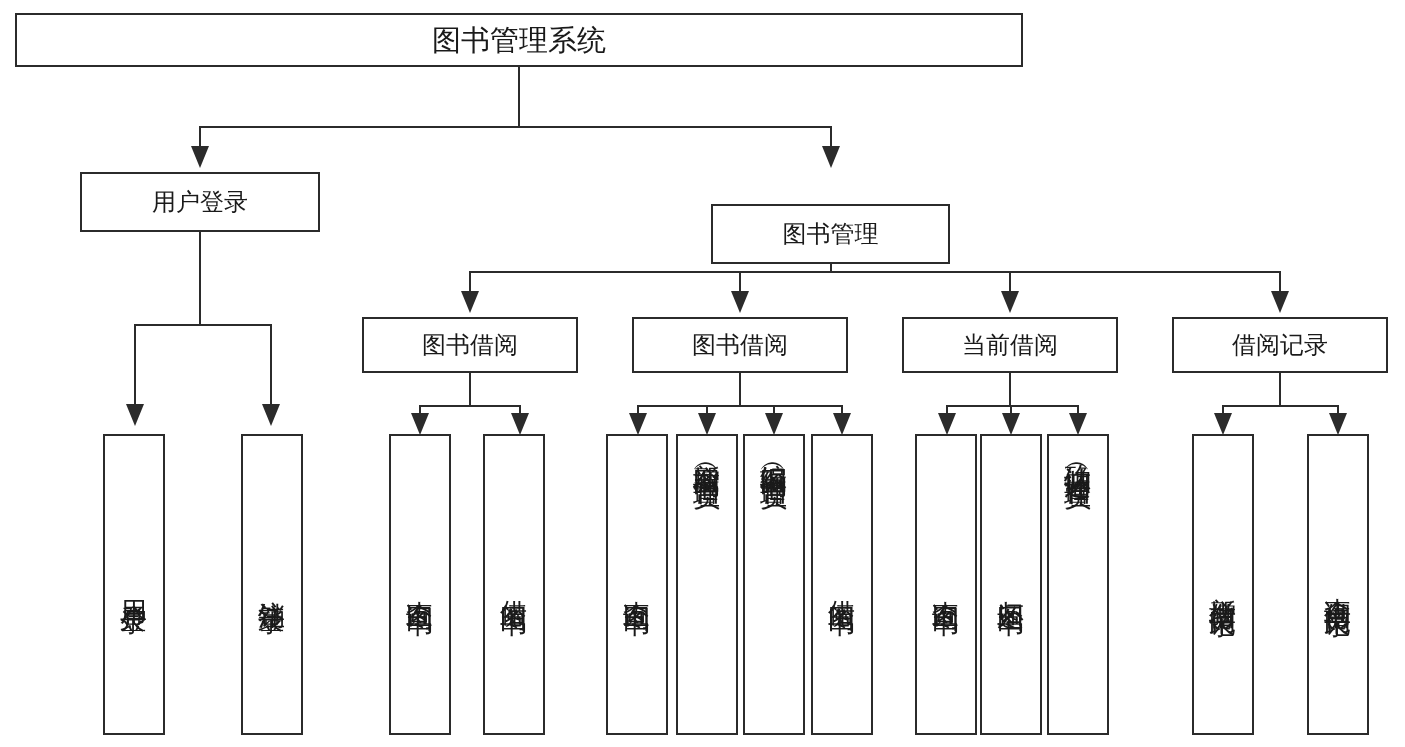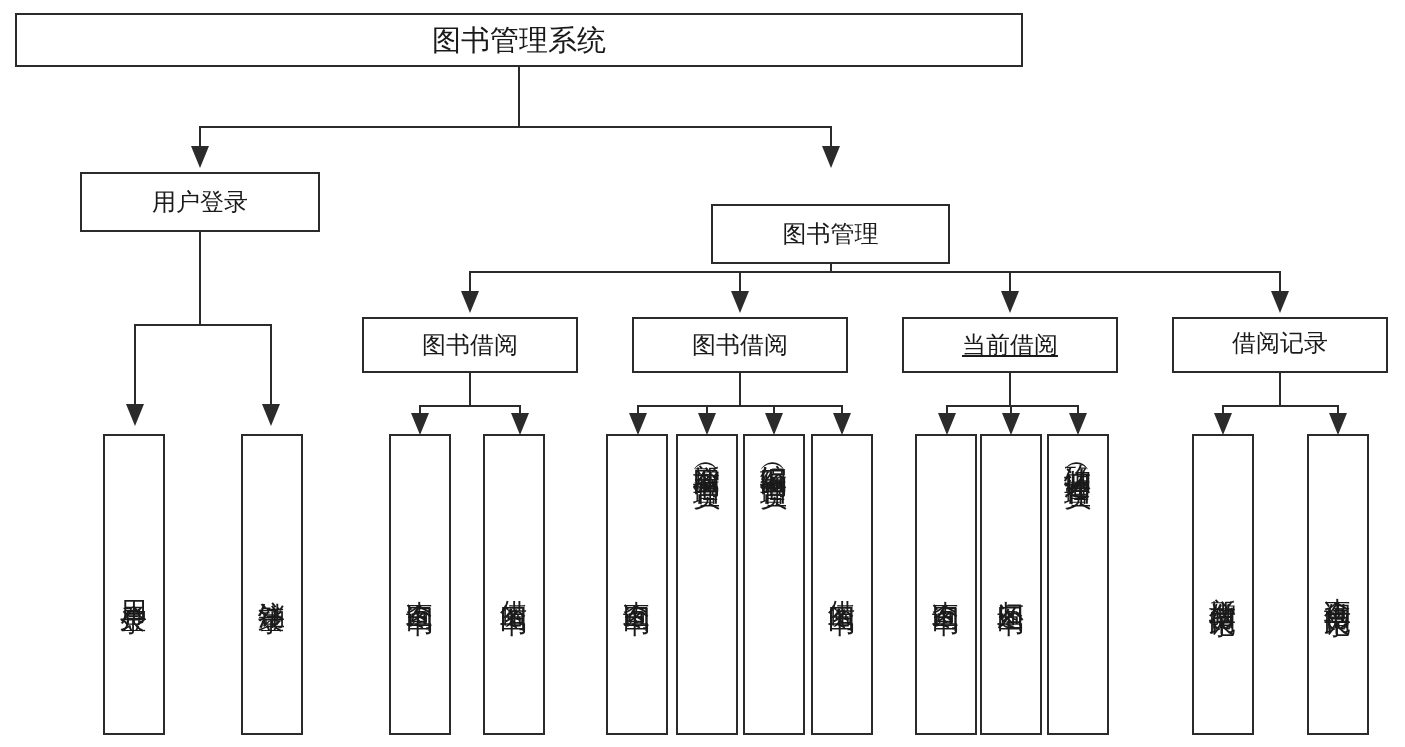--- a/index.html
+++ b/index.html
@@ -123,24 +123,24 @@
   <div class="arrow" style="left:731px; top:291px;"></div>
   <div class="arrow" style="left:1001px; top:291px;"></div>
   <div class="arrow" style="left:1271px; top:291px;"></div>
 
   <div class="node branch" style="left:362px; top:317px; width:216px; height:56px;">
     <span class="label">图书借阅</span>
   </div>
   <div class="node branch" style="left:632px; top:317px; width:216px; height:56px;">
     <span class="label">图书借阅</span>
   </div>
-  <div class="node branch" style="left:902px; top:317px; width:216px; height:56px;text-decoration:underline;">
+  <div class="node branch" style="left:902px; top:317px; width:216px; height:56px;">
     <span class="label">当前借阅</span>
   </div>
-  <div class="node branch" style="left:1172px; top:317px; width:216px; height:56px;font-family:Liberation Mono, monospace;">
+  <div class="node branch" style="left:1172px; top:317px; width:216px; height:56px;">
     <span class="label">借阅记录</span>
   </div>
 
   <div class="vline" style="left:469px; top:373px; height:33px;"></div>
   <div class="hline" style="left:419px; top:405px; width:102px;"></div>
   <div class="vline" style="left:419px; top:405px; height:14px;"></div>
   <div class="vline" style="left:519px; top:405px; height:14px;"></div>
   <div class="arrow" style="left:411px; top:413px;"></div>
   <div class="arrow" style="left:511px; top:413px;"></div>
 

